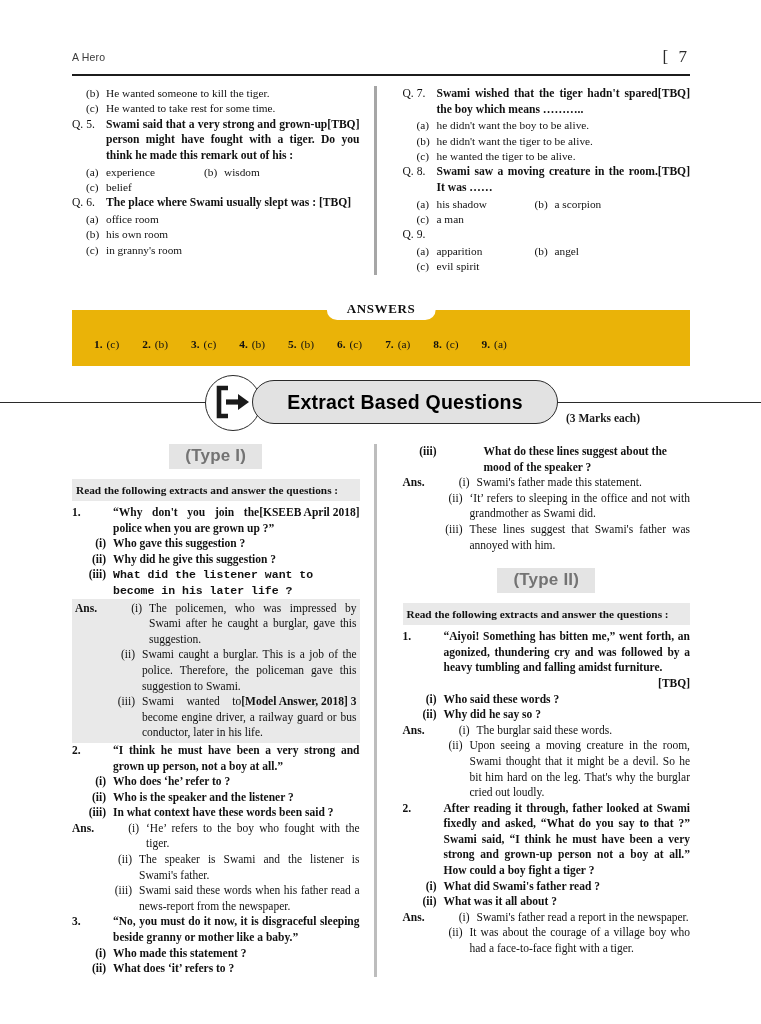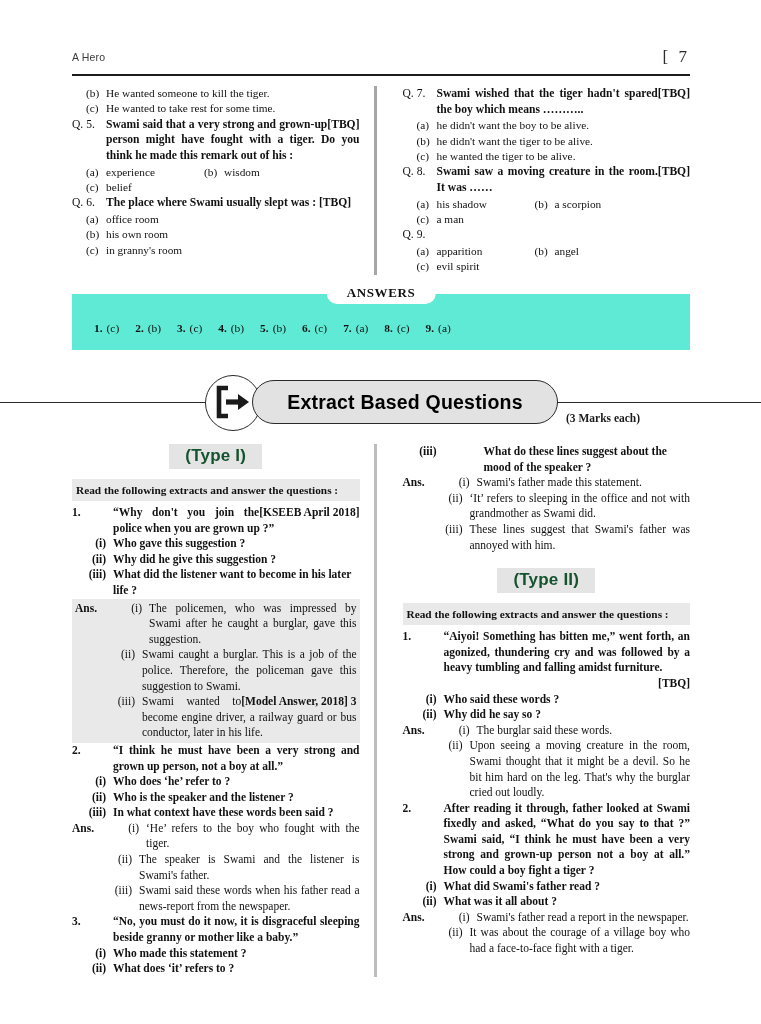--- a/index.html
+++ b/index.html
@@ -92,43 +92,43 @@
   .opt .ol{flex:0 0 20px;}
   .opt .ot{flex:1 1 auto;}
   .opt-pair{display:flex;padding-left:14px;font-size:11.3px;line-height:15.4px;}
   .opt-pair .a{width:118px;display:flex;}
   .opt-pair .b{display:flex;}
   .opt-pair .ol{flex:0 0 20px;}
 
   
   .answers-band{
     position:absolute;
-    left:72px;top:294px;
+    left:72px;top:310px;
     width:618px;height:56px;
-    background:#5eead4;
+    background:#eab308;
   }
   .answers-pill{
     position:absolute;
     left:50%;transform:translateX(-50%);
     top:-11px;
     background:#ffffff;
     border-radius:11px;
     padding:2px 20px 3px;
     font-weight:bold;
     font-size:13px;
     letter-spacing:.6px;
     font-family:"Liberation Serif", serif;
   }
   .answers-list{
     position:absolute;
     left:22px;right:10px;top:28px;
     display:flex;
     font-size:11.4px;
   }
-  .ans-item{margin-right:16px;white-space:nowrap;}
+  .ans-item{margin-right:23px;white-space:nowrap;}
   .ans-item b{font-weight:bold;}
   .ans-item span{margin-left:4px;}
 
   
   .ebq{
     position:absolute;
     left:0;top:372px;
     width:761px;height:62px;
   }
   .ebq-rule{
@@ -194,21 +194,21 @@
   .type-badge{
     display:block;
     margin:0 auto 10px;
     width:max-content;
     background:#e4e4e4;
     font-family:"Liberation Sans", sans-serif;
     font-weight:bold;
     font-size:17px;
     padding:2px 16px 3px;
     letter-spacing:.2px;
-    color:#14532d;
+    color:#737373;
   }
   .read-bar{
     background:#e9e9e9;
     font-weight:bold;
     font-size:11.3px;
     line-height:16px;
     padding:3px 4px 3px 4px;
     margin-bottom:4px;
   }
   .grayblock{background:#e9e9e9;padding:2px 3px 2px 3px;}
@@ -404,21 +404,21 @@
       <div class="sub bold">
         <span class="sl">(i)</span>
         <span class="st" style="text-align:left;">Who gave this suggestion ?</span>
       </div>
       <div class="sub bold">
         <span class="sl">(ii)</span>
         <span class="st" style="text-align:left;">Why did he give this suggestion ?</span>
       </div>
       <div class="sub bold">
         <span class="sl">(iii)</span>
-        <span class="st" style="text-align:left;">What did the listener want to become in his later life ?</span>
+        <span class="st" style="text-align:left;font-family:Liberation Mono, monospace;">What did the listener want to become in his later life ?</span>
       </div>
 
       <div class="grayblock">
         <div class="sub">
           <span class="sl" style="text-align:left;font-weight:bold;padding-left:0;">Ans.</span>
           <span class="sl" style="flex:0 0 26px;">(i)</span>
           <span class="st">The policemen, who was impressed by Swami after he caught a burglar, gave this suggestion.</span>
         </div>
         <div class="sub">
           <span class="sl" style="flex:0 0 60px;">(ii)</span>

